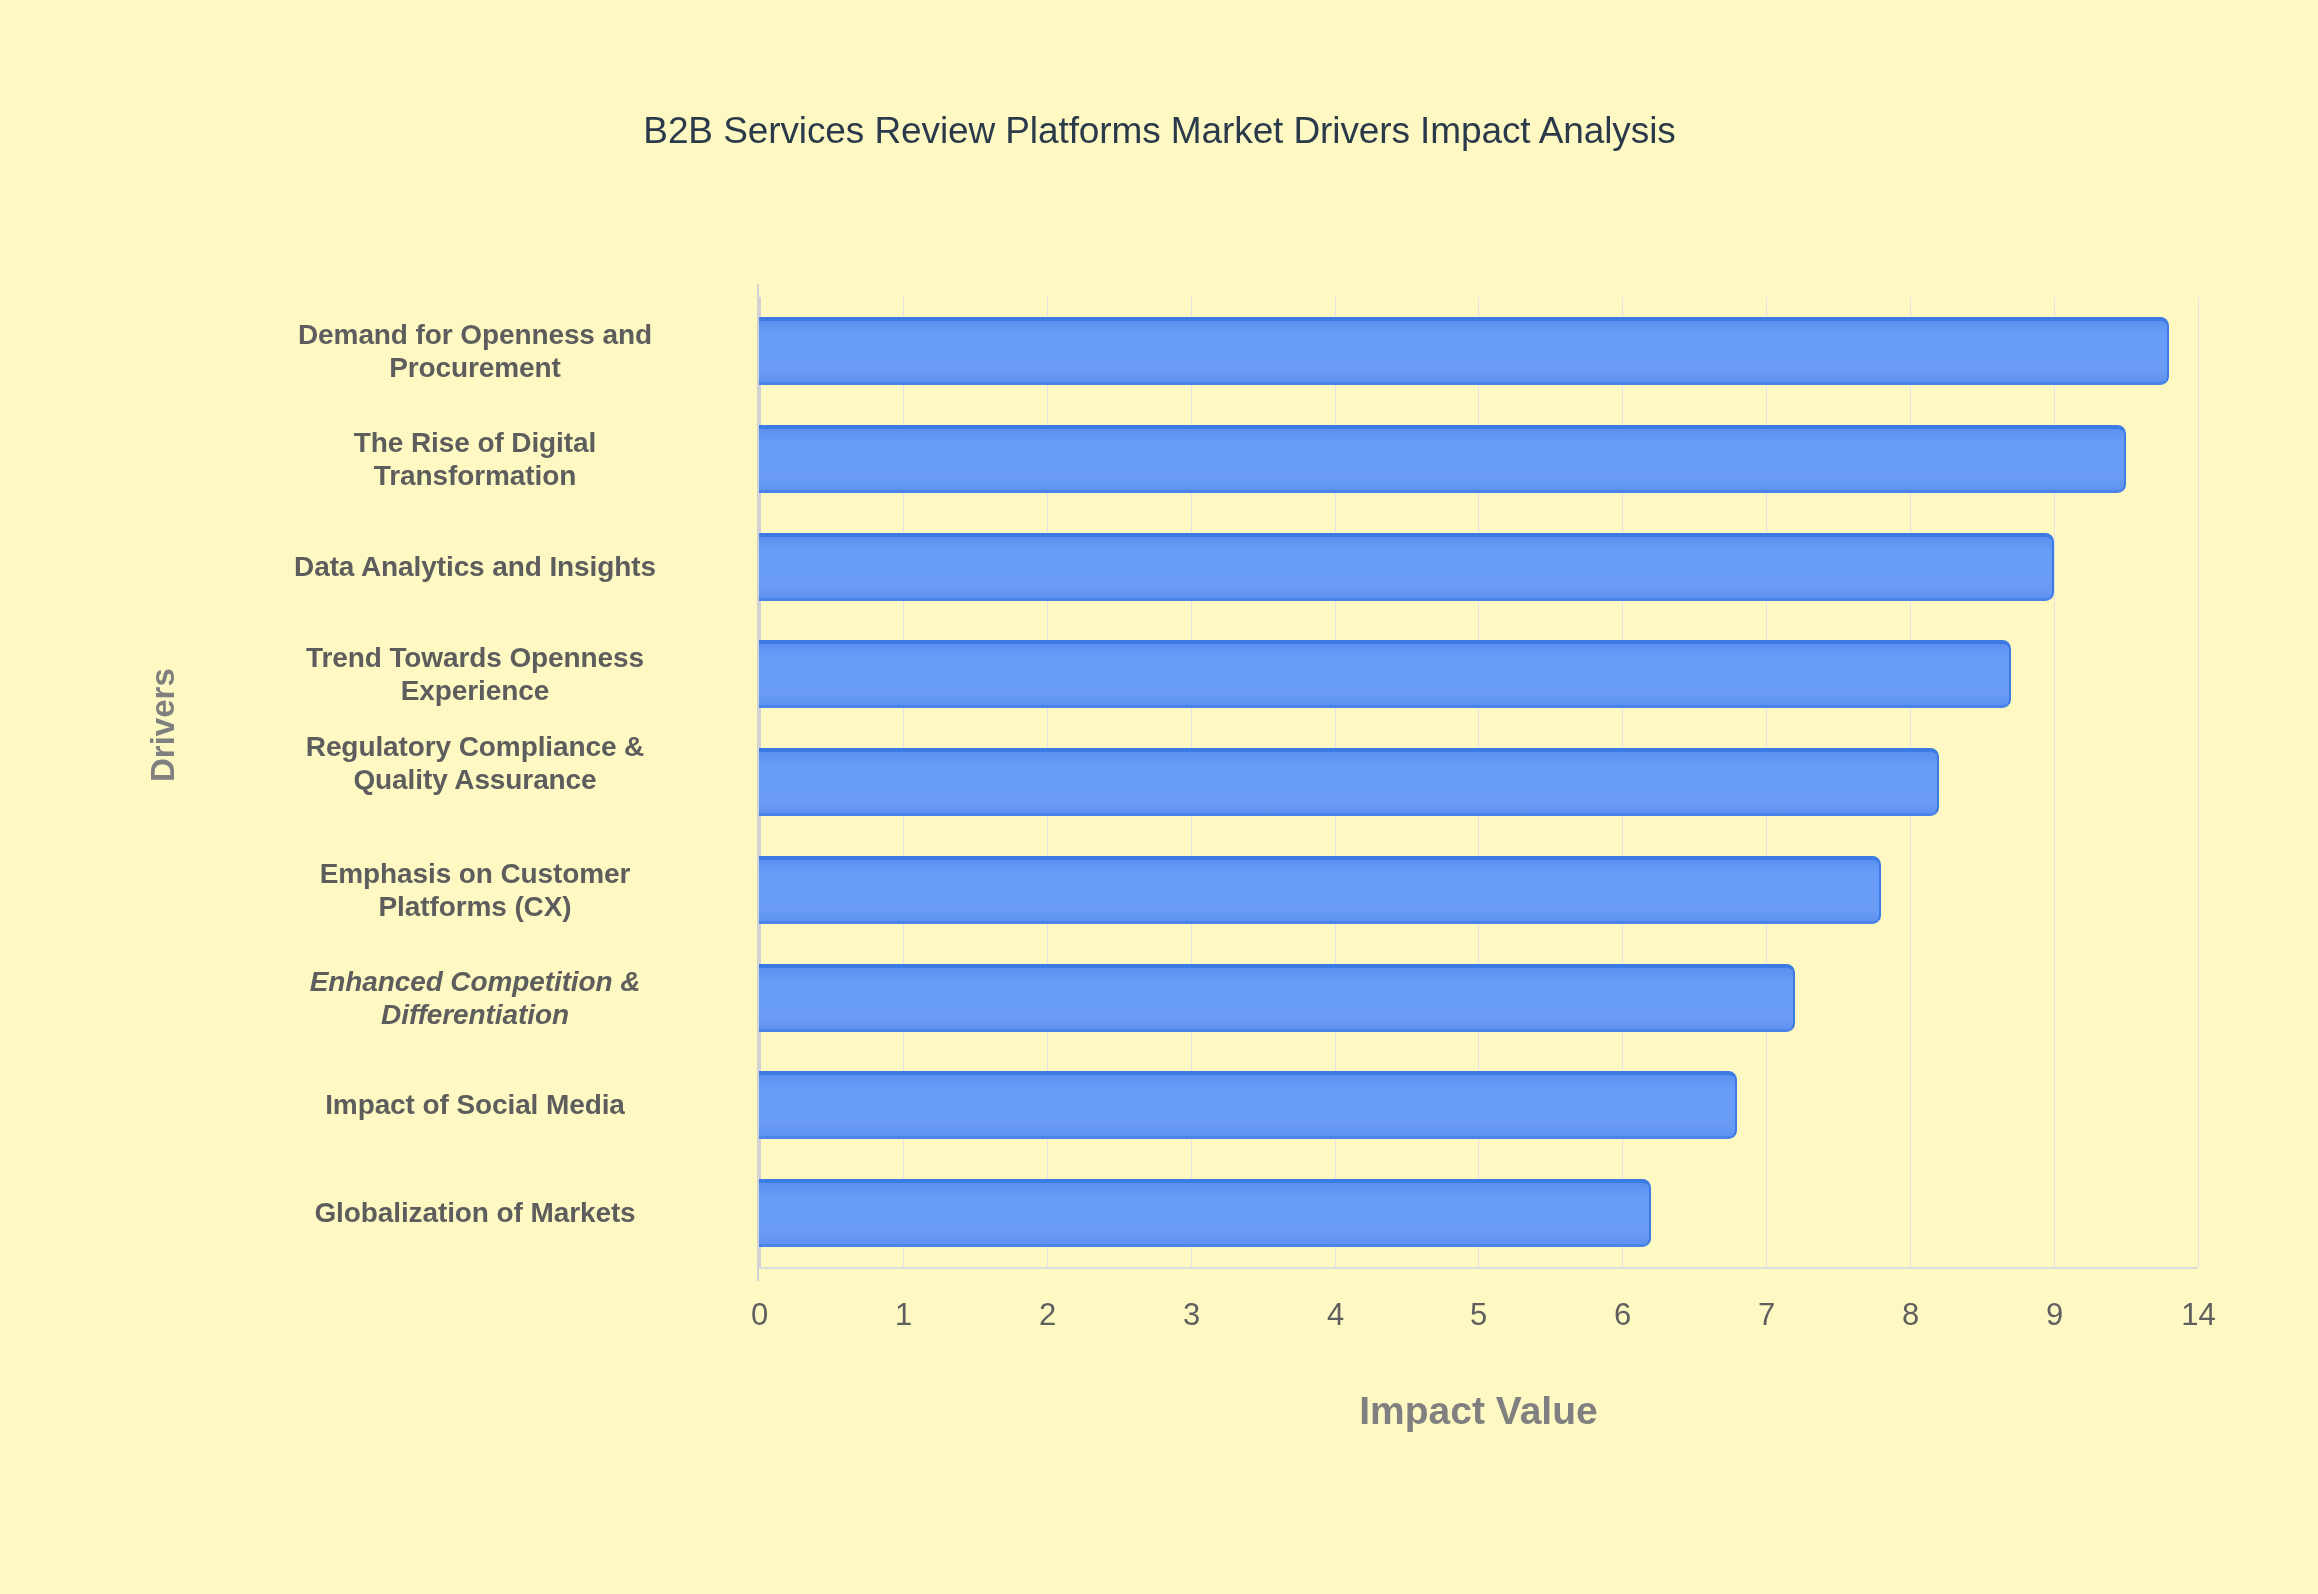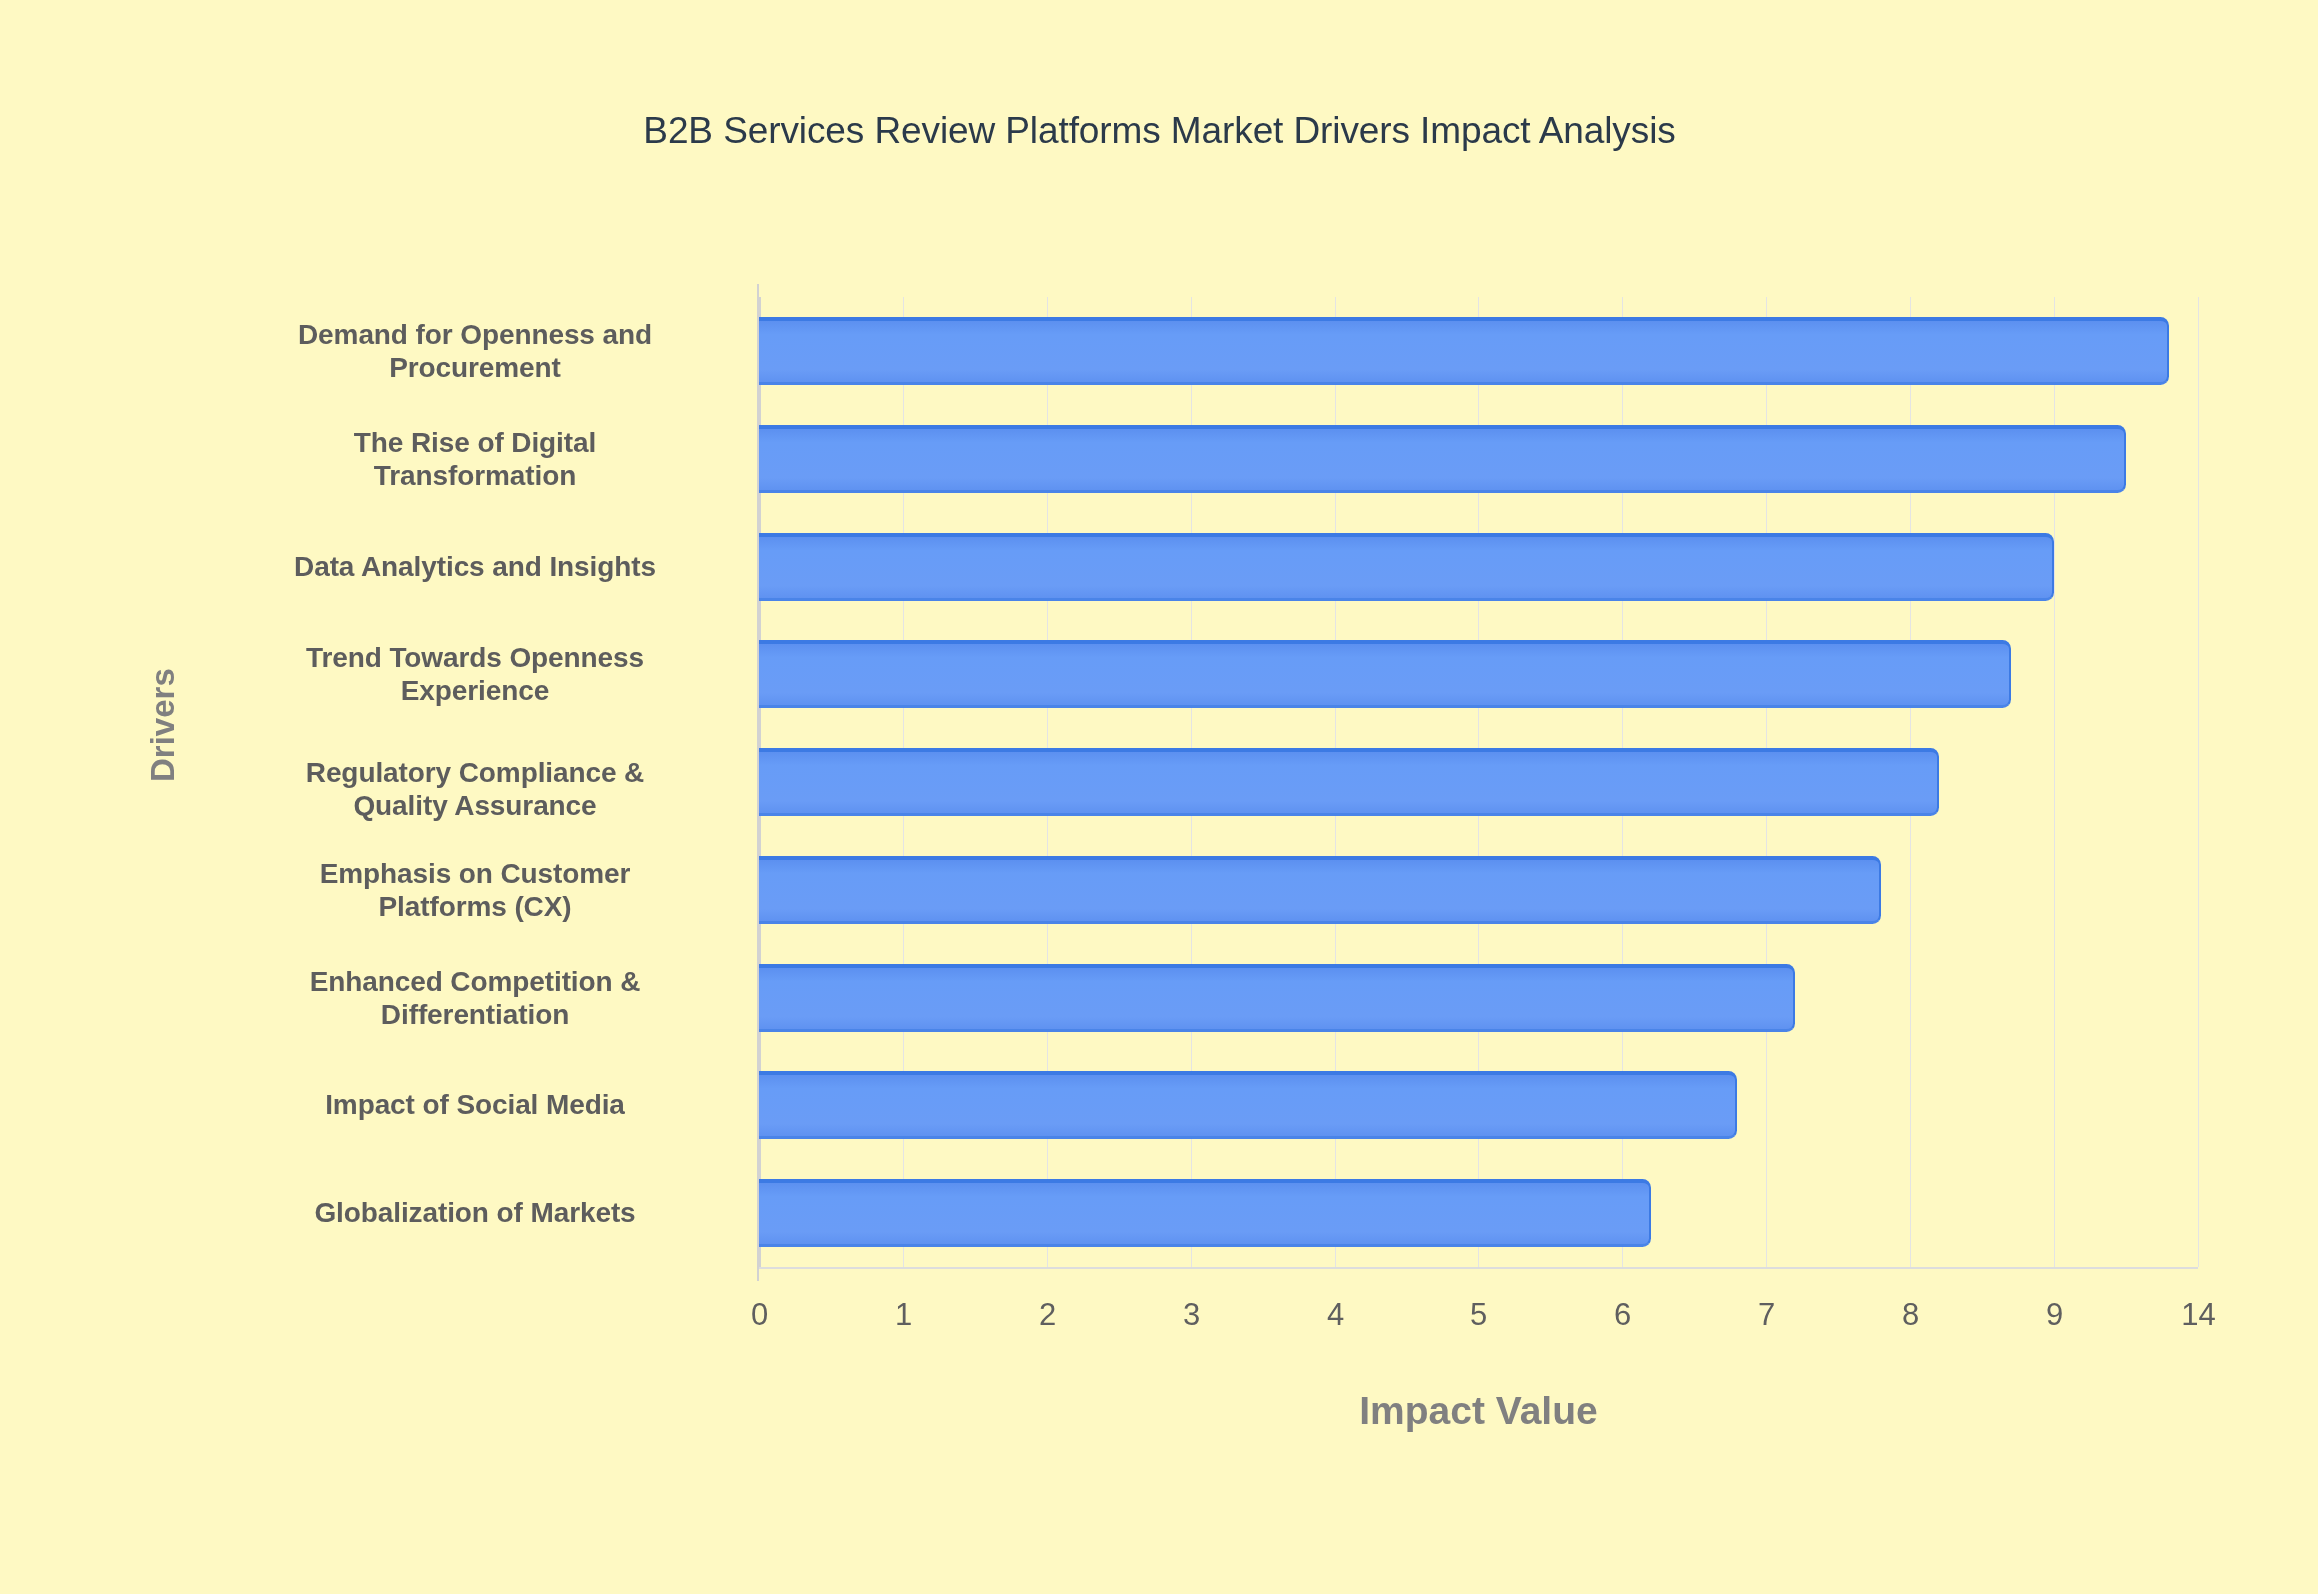--- a/index.html
+++ b/index.html
@@ -225,29 +225,29 @@
         <span class="ytick-line">The Rise of Digital</span>
         <span class="ytick-line">Transformation</span>
       </div>
       <div class="ytick-wrap" style="top: 513px; height: 108px;">
         <span class="ytick-line">Data Analytics and Insights</span>
       </div>
       <div class="ytick-wrap" style="top: 620px; height: 108px;">
         <span class="ytick-line">Trend Towards Openness</span>
         <span class="ytick-line">Experience</span>
       </div>
-      <div class="ytick-wrap" style="top: 735px; height: 108px;">
+      <div class="ytick-wrap" style="top: 709px; height: 108px;">
         <span class="ytick-line">Regulatory Compliance &amp;</span>
         <span class="ytick-line">Quality Assurance</span>
       </div>
       <div class="ytick-wrap" style="top: 836px; height: 108px;">
         <span class="ytick-line">Emphasis on Customer</span>
         <span class="ytick-line">Platforms (CX)</span>
       </div>
-      <div class="ytick-wrap" style="top: 944px; height: 108px;">
+      <div class="ytick-wrap" style="top: 944px; height: 108px; font-style: italic;">
         <span class="ytick-line">Enhanced Competition &amp;</span>
         <span class="ytick-line">Differentiation</span>
       </div>
       <div class="ytick-wrap" style="top: 1051px; height: 108px;">
         <span class="ytick-line">Impact of Social Media</span>
       </div>
       <div class="ytick-wrap" style="top: 1159px; height: 108px;">
         <span class="ytick-line">Globalization of Markets</span>
       </div>
     </div>

